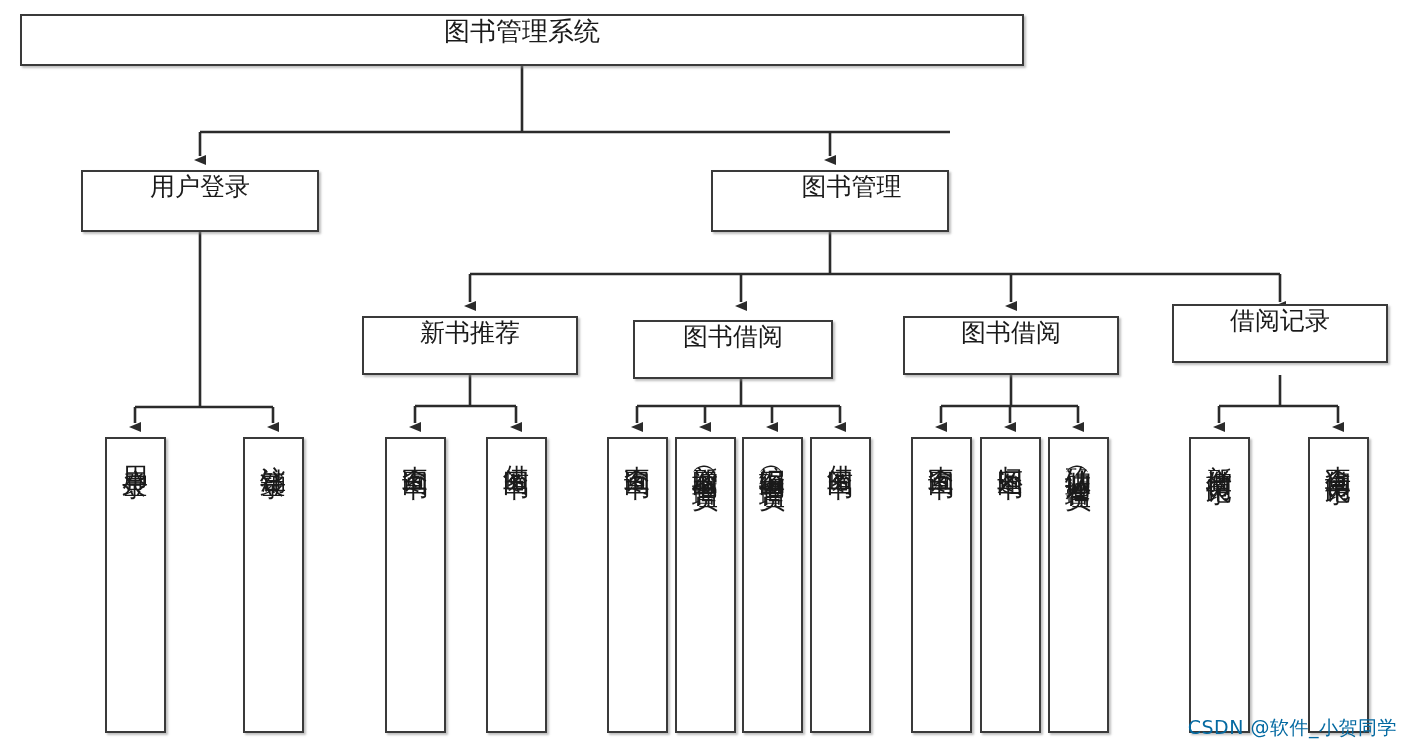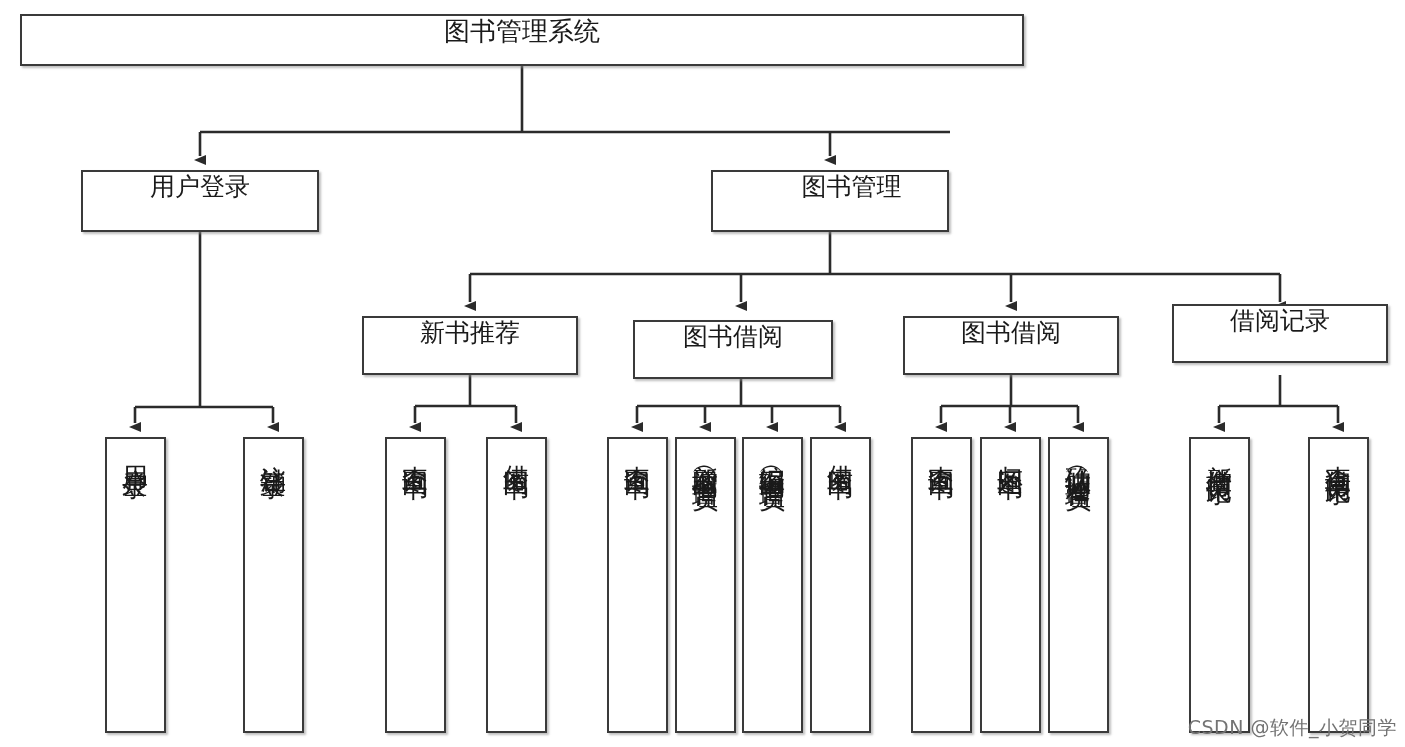--- a/index.html
+++ b/index.html
@@ -62,21 +62,21 @@
     font-size: 26px;
     letter-spacing: 3px;
     line-height: 1;
     white-space: nowrap;
   }
   .watermark {
     position: absolute;
     right: 8px;
     bottom: 6px;
     font-size: 19px;
-    color: #737373;
+    color: #0369a1;
     letter-spacing: 0.5px;
     z-index: 5;
     white-space: nowrap;
     font-family: "DejaVu Sans", "Liberation Sans", sans-serif;
   }
 </style>
 </head>
 <body>
 
 <div id="canvas">

